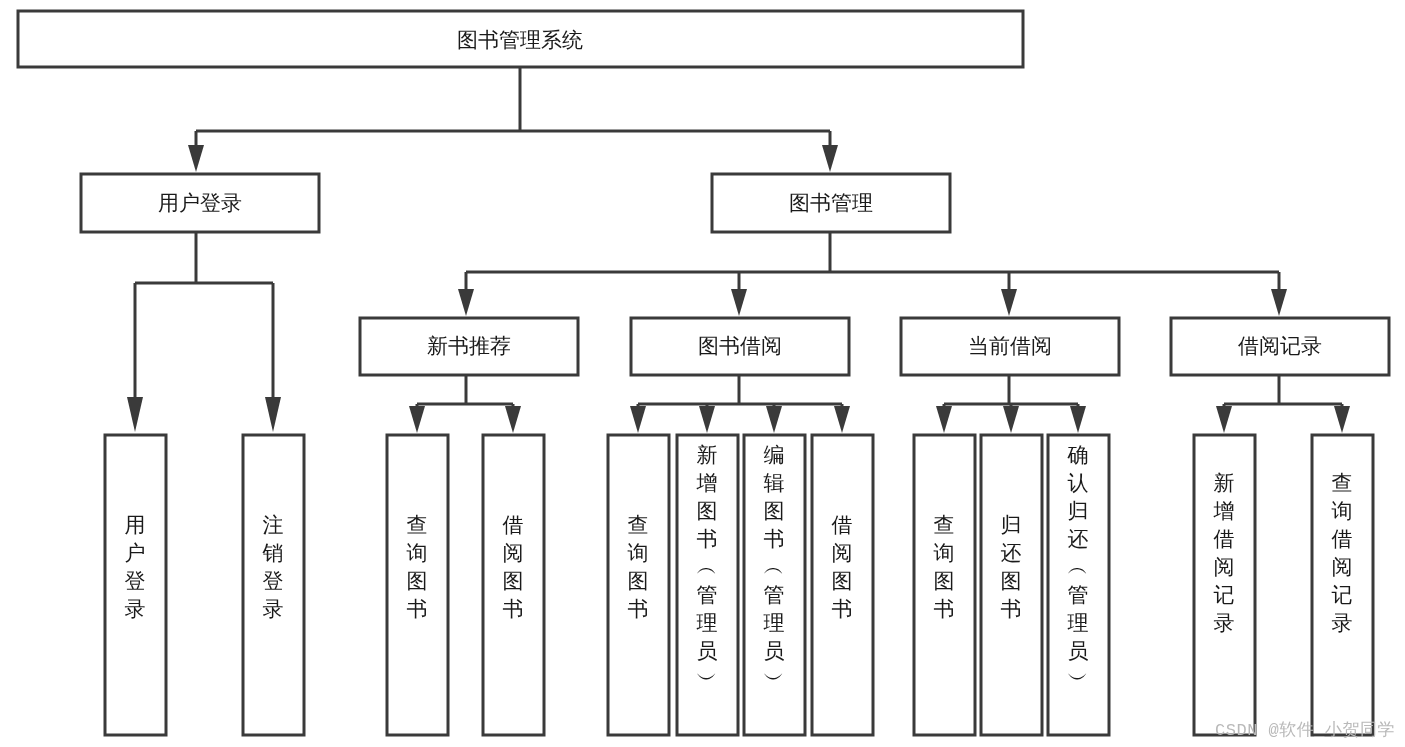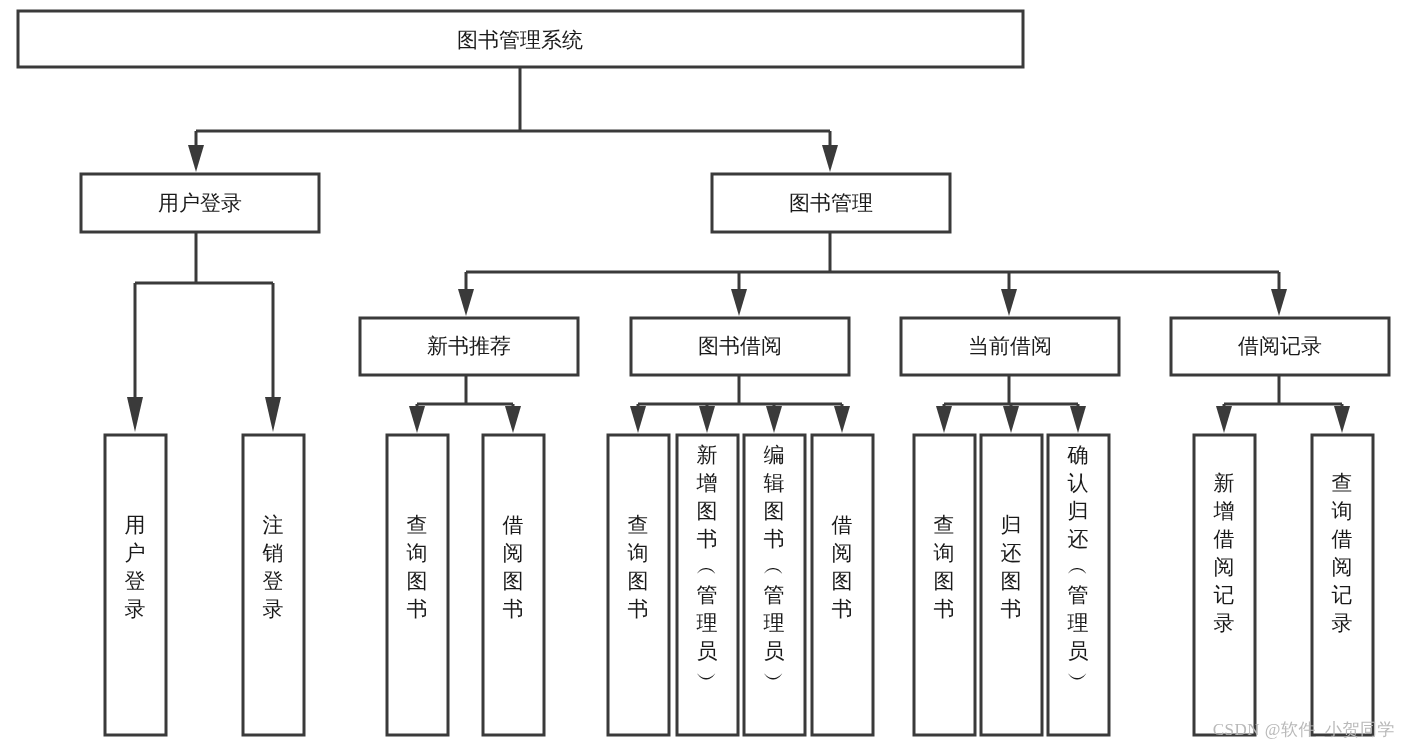--- a/index.html
+++ b/index.html
@@ -48,21 +48,21 @@
   .label-v {
     font-family: "Liberation Sans", "DejaVu Sans", sans-serif;
     font-size: 21px;
     fill: #1a1a1a;
     text-anchor: middle;
   }
   .watermark {
     position: absolute;
     right: 10px;
     bottom: 6px;
-    font-family: Liberation Serif, serif;
+    font-family: Liberation Mono, monospace;
     font-size: 17px;
     color: #b9b9b9;
     letter-spacing: 0.5px;
     white-space: nowrap;
     pointer-events: none;
   }
 </style>
 </head>
 <body>
 

